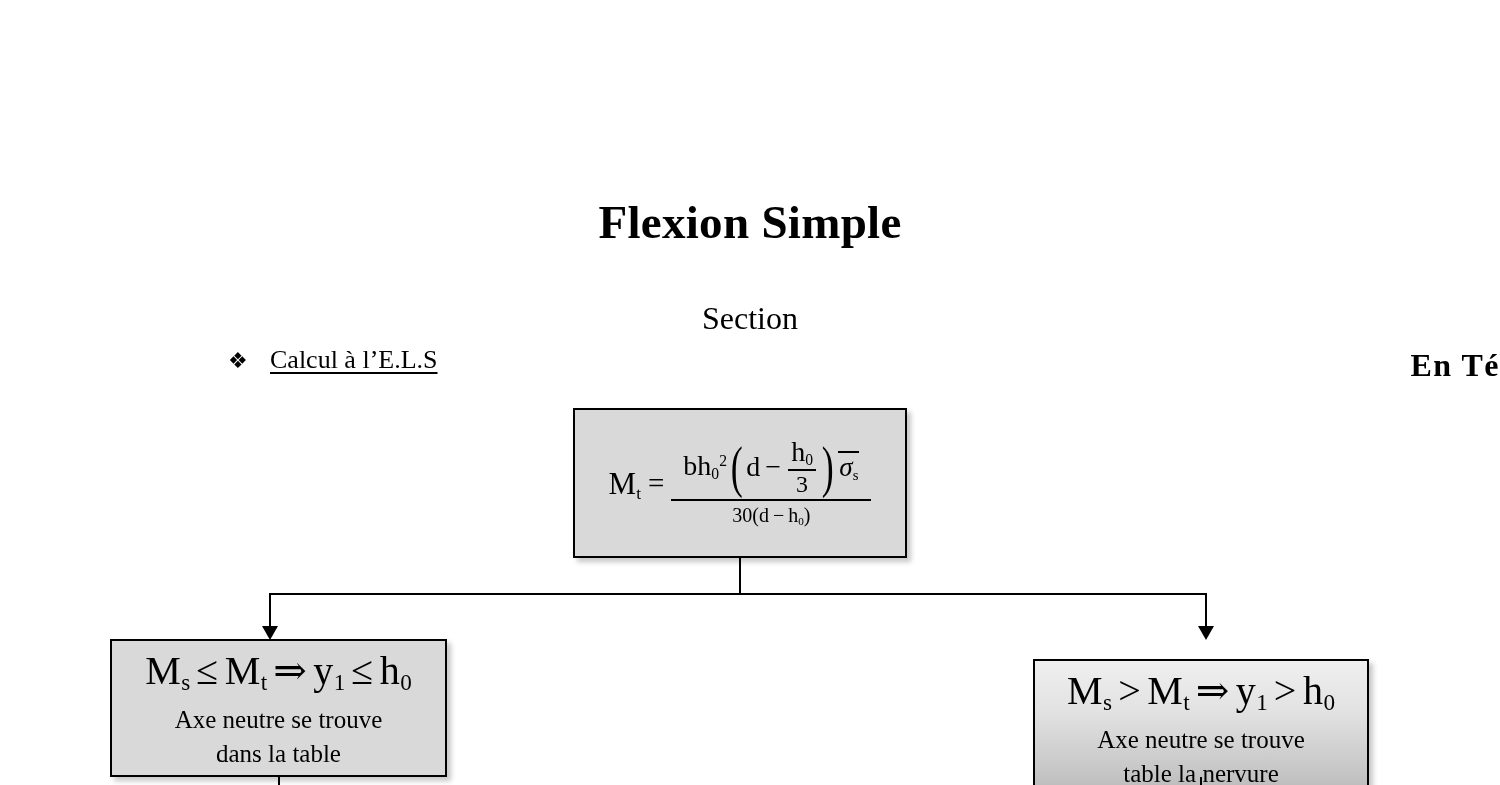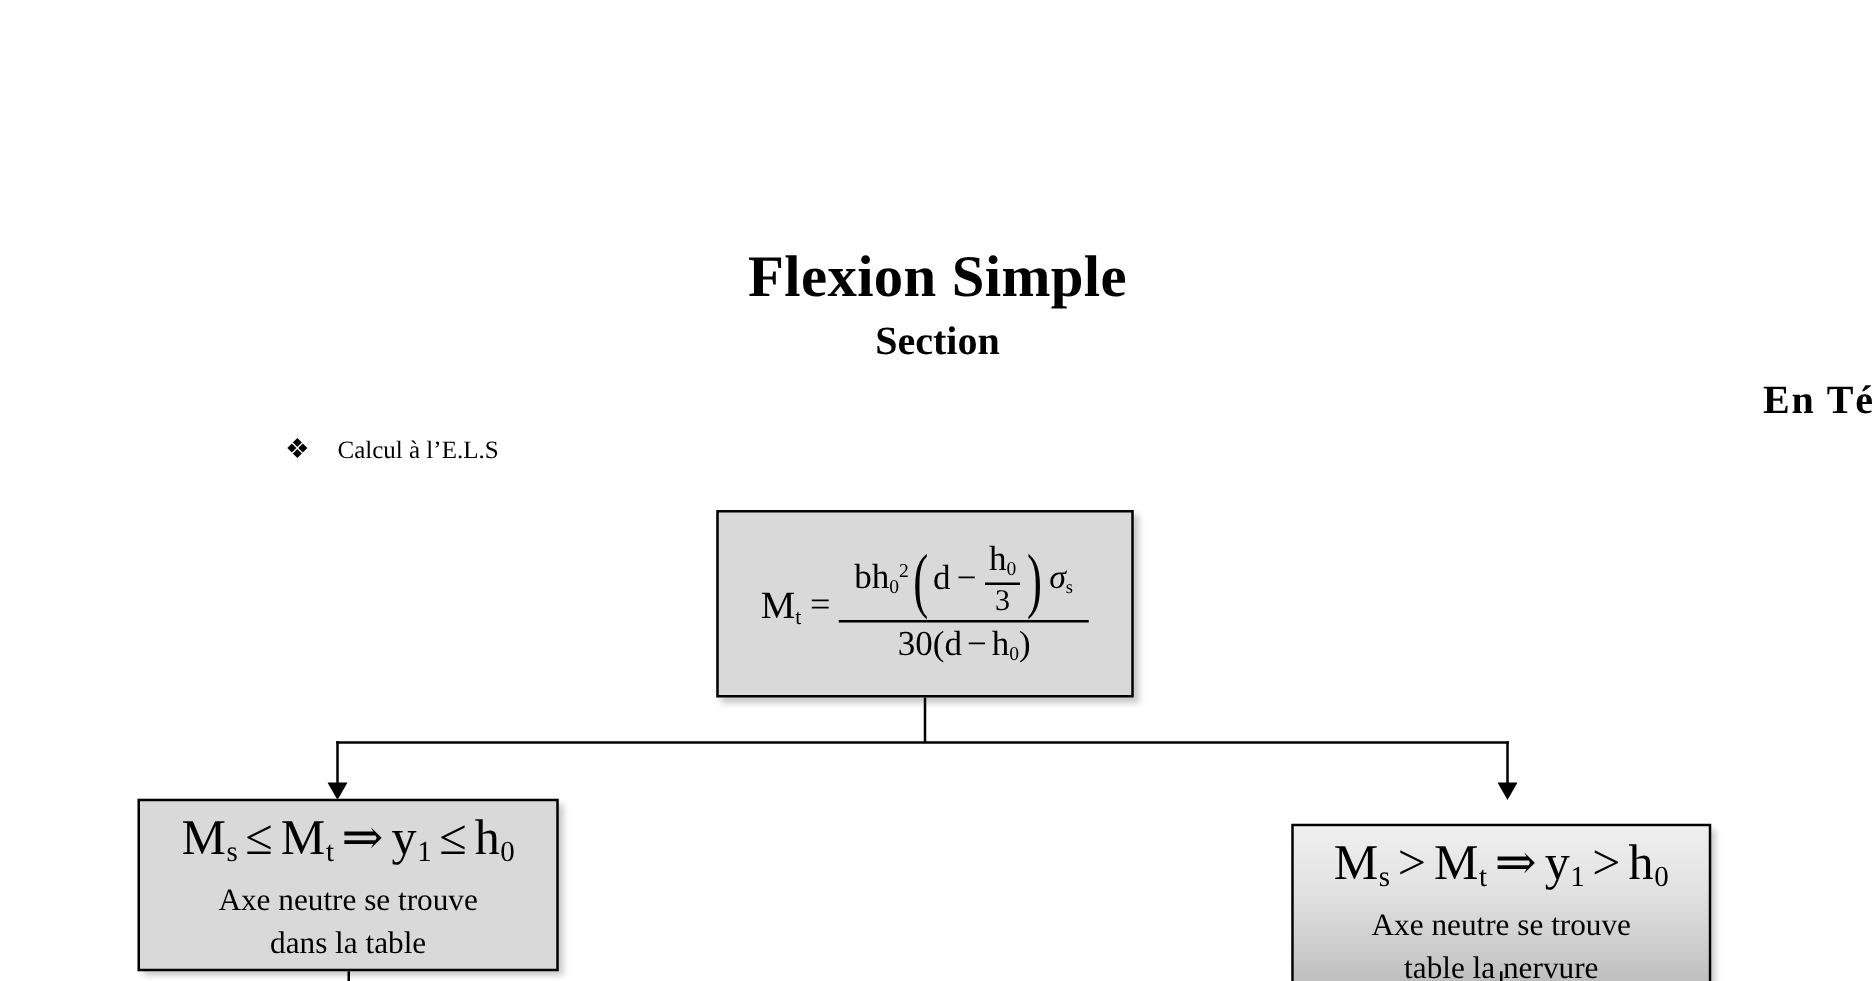--- a/index.html
+++ b/index.html
@@ -30,22 +30,23 @@
     text-align: center;
   }
   .title-line-1 {
     font-size: 47px;
     font-weight: bold;
     line-height: 52px;
     letter-spacing: 0.3px;
   }
   .title-line-2 {
     font-size: 32px;
-    font-weight: bold;
+    font-weight: normal;
     line-height: 48px;
+    margin-top: 46px;
   }
   .title-line-3 {
     font-size: 32px;
     font-weight: bold;
     line-height: 46px;
     letter-spacing: 1.5px;
     text-align: right;
   }
 
   
@@ -56,22 +57,23 @@
     display: flex;
     align-items: baseline;
   }
   .bullet-glyph {
     font-size: 22px;
     line-height: 30px;
     width: 42px;
     display: inline-block;
   }
   .bullet-text {
-    font-size: 20px;
+    font-size: 26px;
     line-height: 32px;
+    text-decoration: underline;
     text-underline-offset: 4px;
   }
 
   
   .box {
     position: absolute;
     border: 2px solid #000000;
     box-sizing: border-box;
     box-shadow: 4px 4px 5px rgba(0,0,0,0.22);
     display: flex;
@@ -162,21 +164,21 @@
     white-space: nowrap;
   }
   .frac-bar {
     height: 2px;
     background: #000;
     width: 100%;
     min-width: 200px;
   }
   .frac-den {
     padding: 4px 4px 0 4px;
-    font-size: 28px;
+    font-size: 20px;
     white-space: nowrap;
   }
   .frac-den sub, .frac-num sub {
     font-size: 0.56em;
     vertical-align: -0.28em;
   }
   .frac-num sup {
     font-size: 0.56em;
     vertical-align: 0.55em;
   }
@@ -207,21 +209,21 @@
   }
   .paren {
     font-size: 58px;
     font-weight: 300;
     line-height: 0.72;
     transform: scaleX(0.62);
     display: inline-block;
   }
   .overbar-wrap {
     display: inline-flex;
-    flex-direction: row;
+    flex-direction: column;
     align-items: center;
     margin-left: 1px;
   }
   .overbar {
     height: 2px;
     background: #000;
     width: 100%;
     margin-bottom: 1px;
   }
   .sigma {

